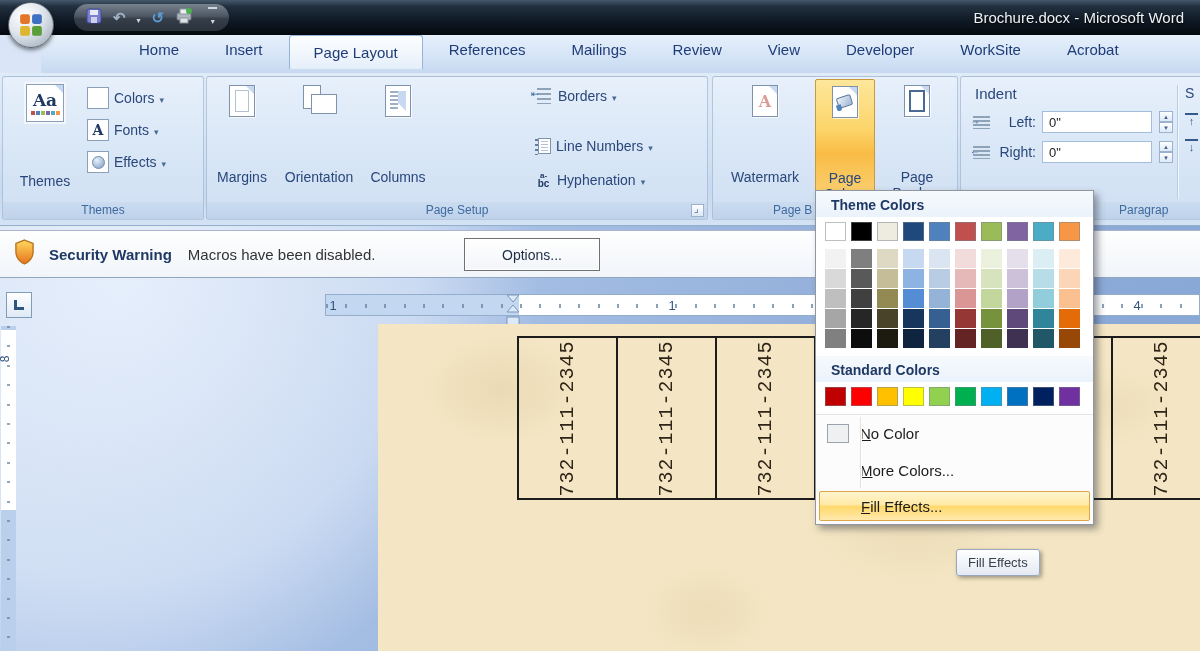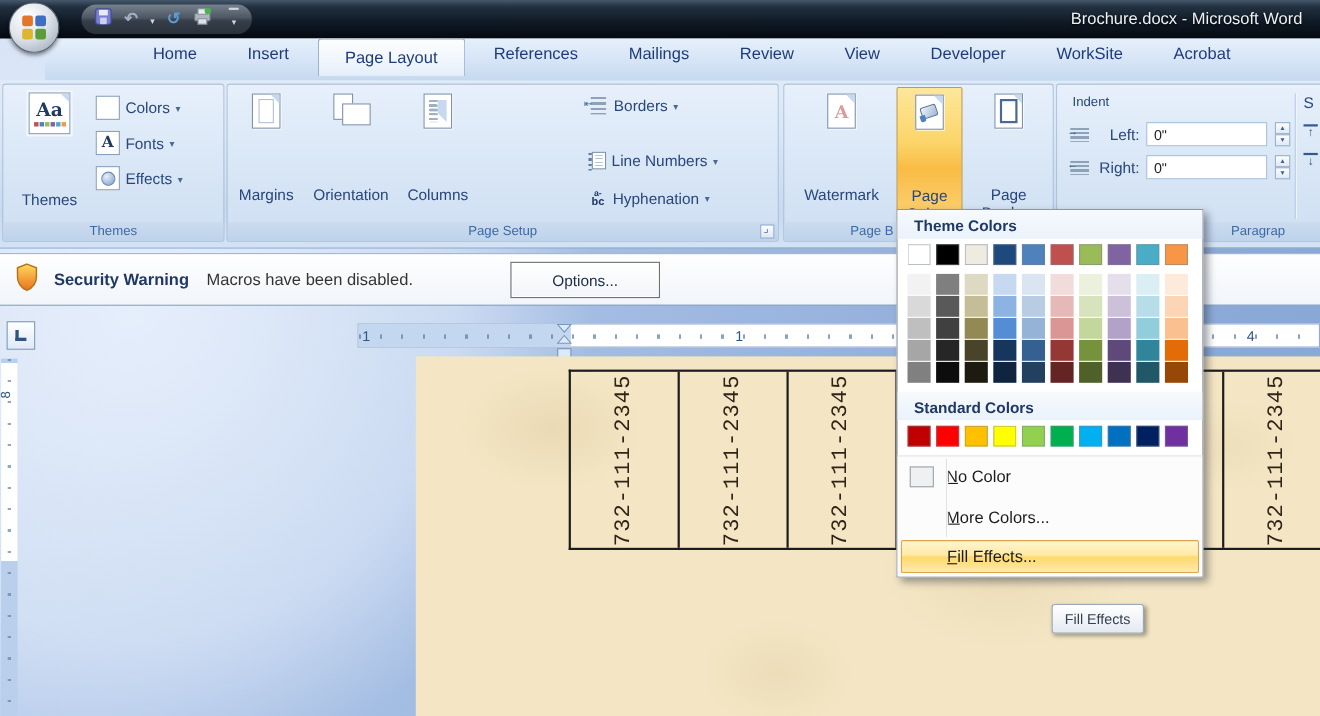--- a/index.html
+++ b/index.html
@@ -361,21 +361,21 @@
       <div class="bigbtn" style="position:absolute; left:164px; top:2px; width:80px;">
         <div class="bic">
             <span class="pgico fold ic-pborders"></span>
           </div>
         <div class="blbl">Page Borders</div>
       </div>
       <div class="grp-label leftpos"><span style="margin-left:60px;">Page B</span></div>
     </div>
 
     <div class="grp" style="left:960px; width:260px;">
-      <div style="position:absolute; left:14px; top:8px; font-size:12px; color:#29477b;">Indent</div>
+      <div style="position:absolute; left:14px; top:8px; font-size:15px; color:#29477b;">Indent</div>
       <div style="position:absolute; left:12px; top:26px;text-align:right;">
         <div class="ind-row">
           <span class="ind-ic l"></span>
           <span class="ind-lbl">Left:</span>
           <span class="numfield">0"</span>
           <span class="spin">
               <span>▲</span>
               <span>▼</span>
             </span>
         </div>

